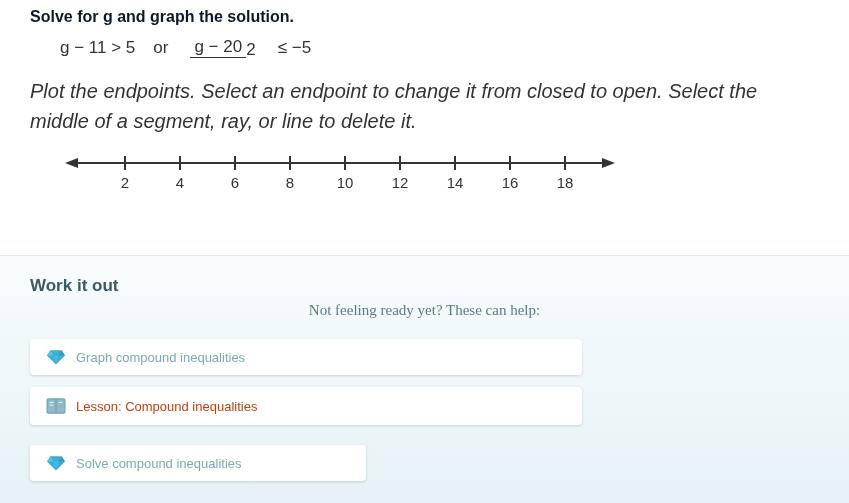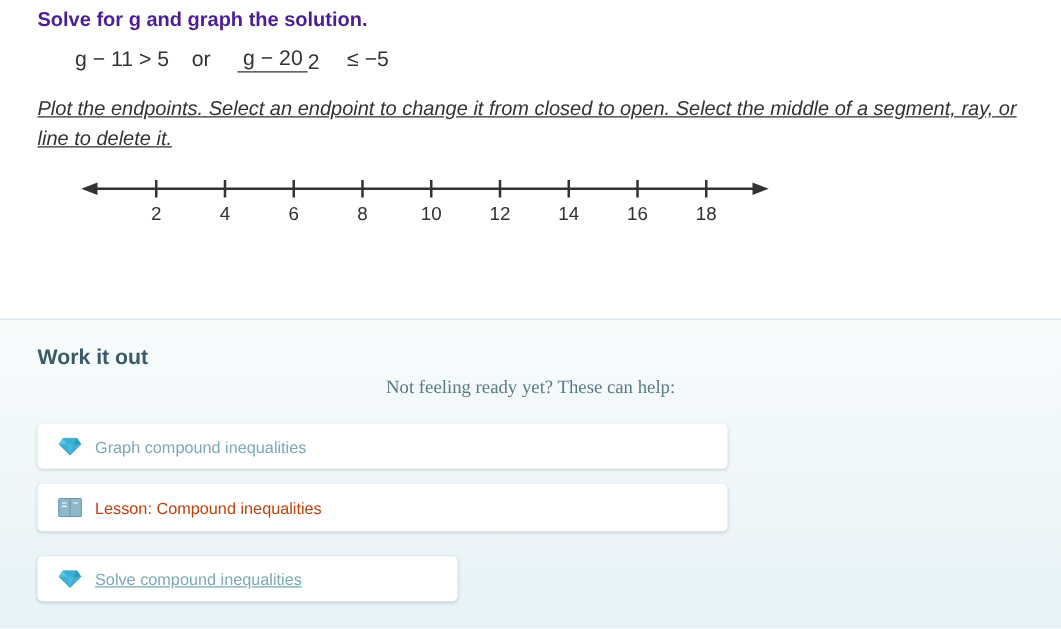--- a/index.html
+++ b/index.html
@@ -13,21 +13,21 @@
       width: 849px;
       height: 503px;
       overflow: hidden;
       position: relative;
     }
     .content {
       padding: 8px 30px 0 30px;
     }
     .title {
       font-size: 16px;
-      color: #4c1d95;
+      color: #0f172a;
       font-weight: 600;
       margin-bottom: 12px;
     }
     .equation {
       font-size: 17px;
       color: #333;
       margin-left: 30px;
       margin-bottom: 18px;
       display: flex;
       align-items: center;
@@ -42,26 +42,25 @@
       margin: 0 4px;
     }
     .frac .num {
       border-bottom: 1.5px solid #333;
       padding: 0 4px 2px 4px;
     }
     .frac .den {
       padding-top: 2px;
     }
     .instruction {
-      font-size: 16px;
+      font-size: 20px;
       color: #333;
       font-style: italic;
       line-height: 1.5;
       margin-bottom: 12px;
-      text-decoration: underline;
     }
     .numberline-wrap {
       margin-left: 30px;
       margin-bottom: 18px;
     }
     .submit-btn {
       background: #4aa81e;
       background: linear-gradient(#5bbd2a, #3d9817);
       border: 1px solid #3d8a18;
       color: #fff;
@@ -112,21 +111,20 @@
       display: flex;
       align-items: center;
       gap: 10px;
       box-shadow: 0 1px 3px rgba(0,0,0,0.15);
       font-size: 13px;
       color: #7aa9b8;
       width: 552px;
     }
     .help-card.narrow {
       width: 336px;
-      text-decoration: underline;
     }
     .help-card .gem {
       width: 20px;
       height: 16px;
       flex-shrink: 0;
     }
     .help-card .book {
       width: 20px;
       height: 18px;
       flex-shrink: 0;

